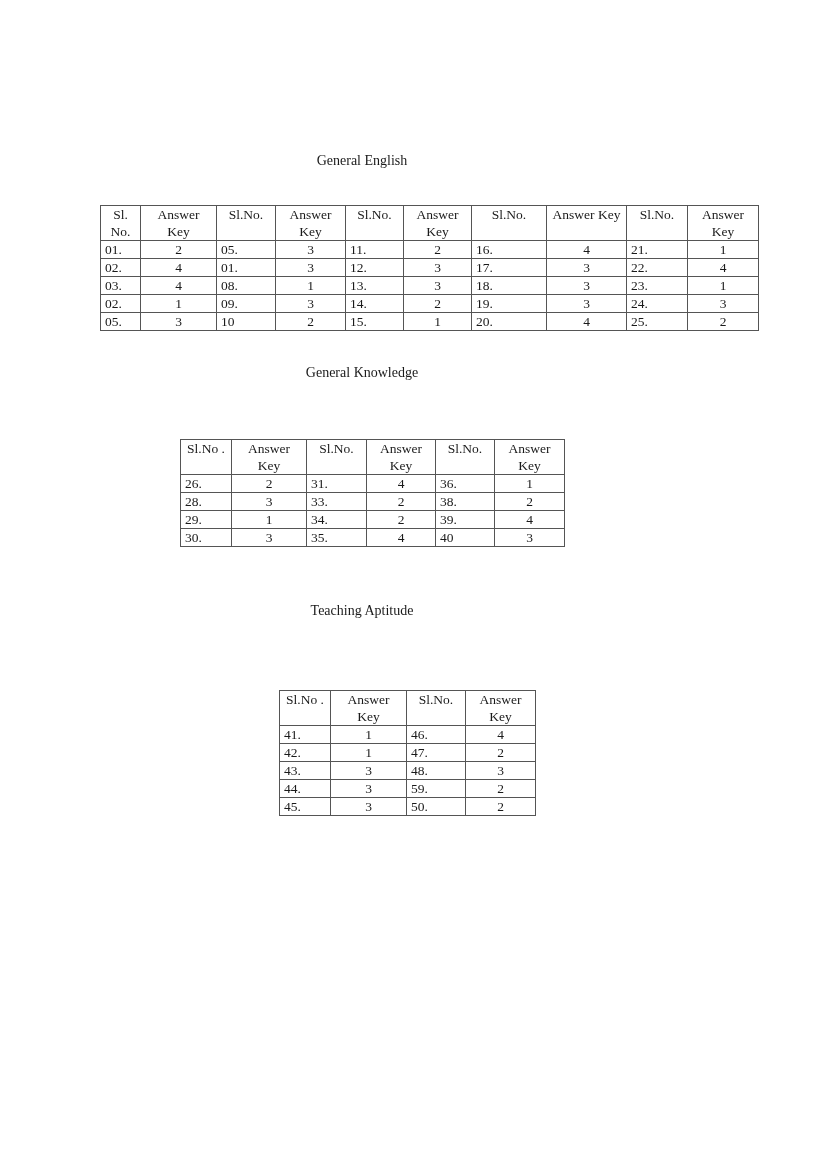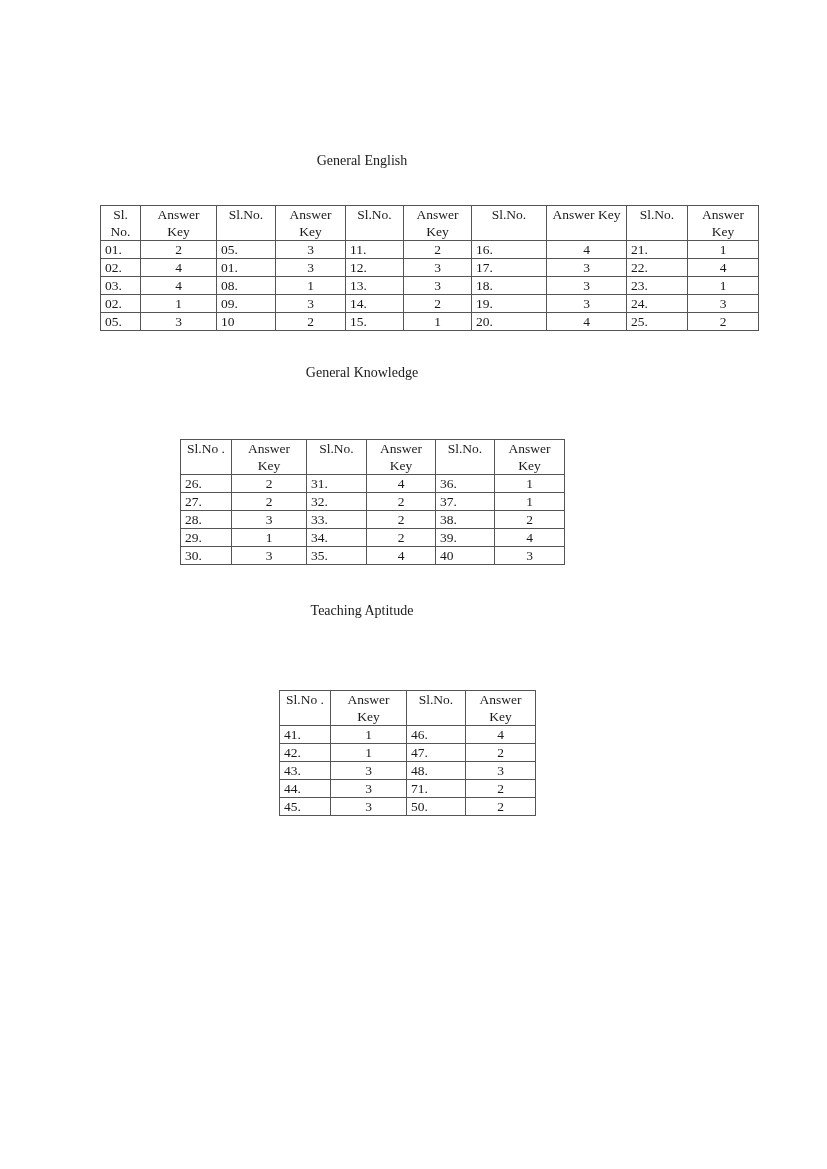--- a/index.html
+++ b/index.html
@@ -151,28 +151,20 @@
     <tbody>
       <tr>
         <td class="sl">26.</td>
         <td class="key">2</td>
         <td class="sl">31.</td>
         <td class="key">4</td>
         <td class="sl">36.</td>
         <td class="key">1</td>
       </tr>
       <tr>
-        <td class="sl">27.</td>
-        <td class="key">2</td>
-        <td class="sl">32.</td>
-        <td class="key">2</td>
-        <td class="sl">37.</td>
-        <td class="key">1</td>
-      </tr>
-      <tr>
         <td class="sl">28.</td>
         <td class="key">3</td>
         <td class="sl">33.</td>
         <td class="key">2</td>
         <td class="sl">38.</td>
         <td class="key">2</td>
       </tr>
       <tr>
         <td class="sl">29.</td>
         <td class="key">1</td>
@@ -222,21 +214,21 @@
       </tr>
       <tr>
         <td class="sl">43.</td>
         <td class="key">3</td>
         <td class="sl">48.</td>
         <td class="key">3</td>
       </tr>
       <tr>
         <td class="sl">44.</td>
         <td class="key">3</td>
-        <td class="sl">71.</td>
+        <td class="sl">59.</td>
         <td class="key">2</td>
       </tr>
       <tr>
         <td class="sl">45.</td>
         <td class="key">3</td>
         <td class="sl">50.</td>
         <td class="key">2</td>
       </tr>
     </tbody>
   </table>

